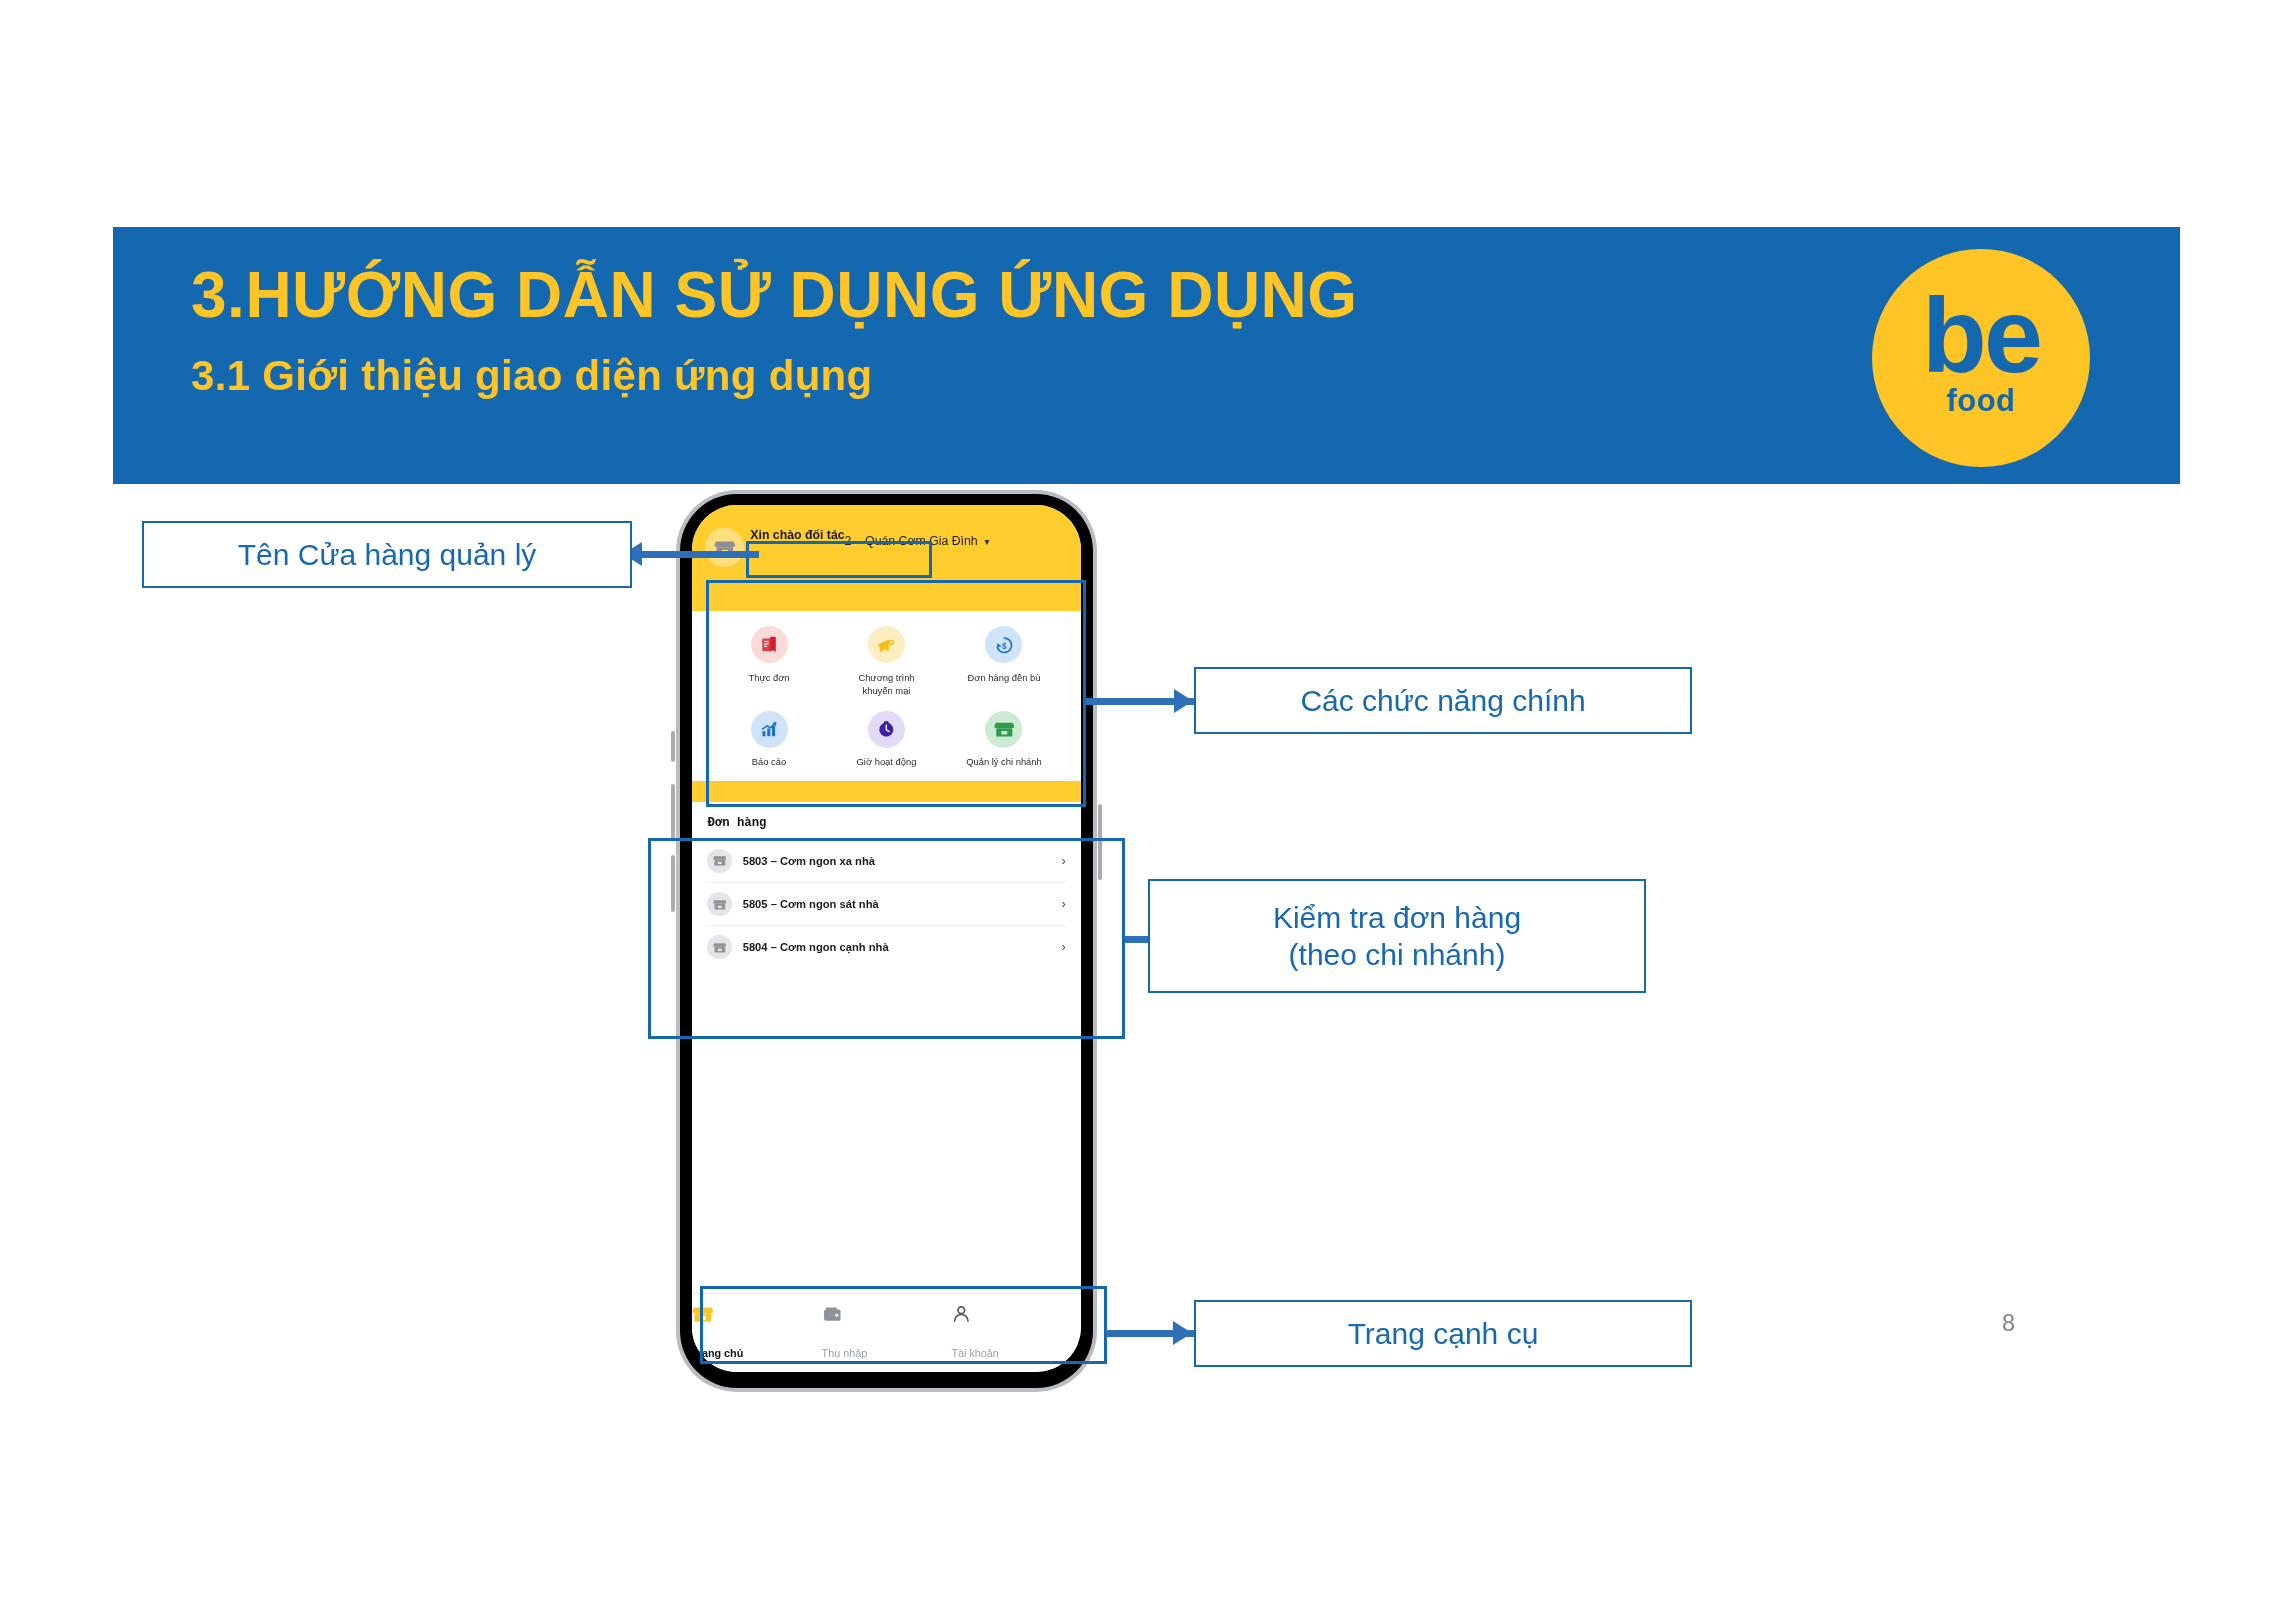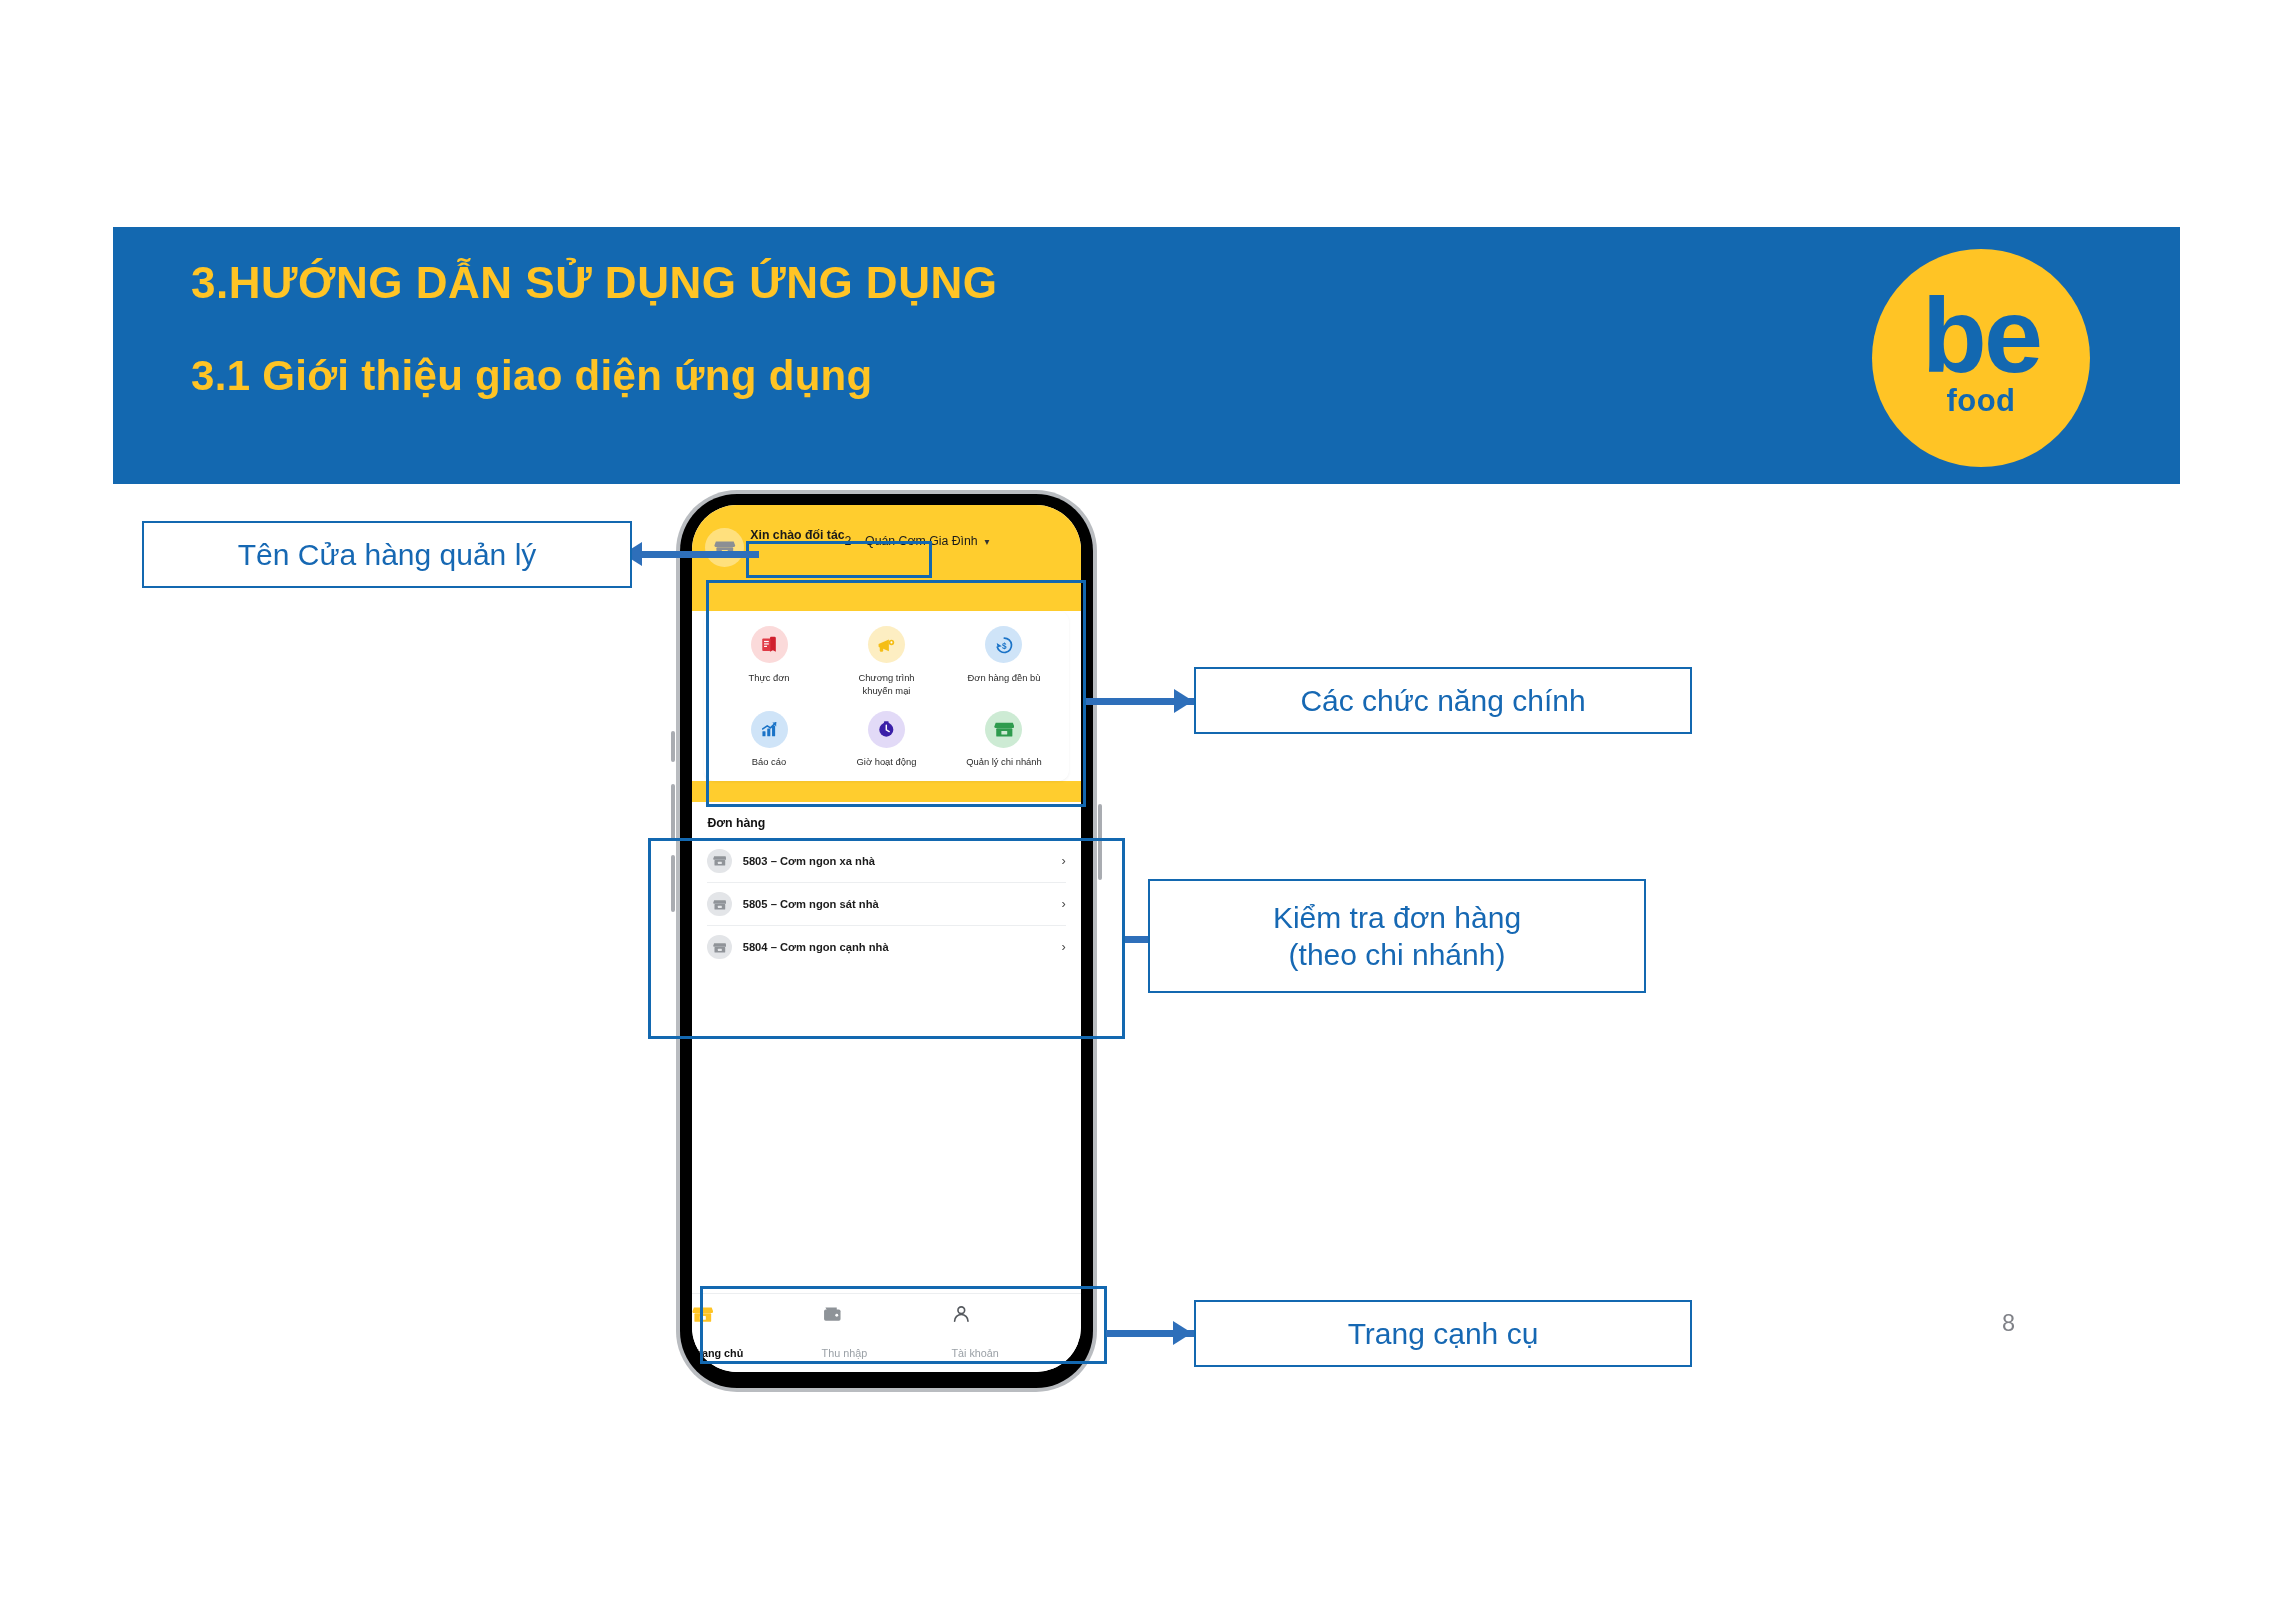--- a/index.html
+++ b/index.html
@@ -12,21 +12,21 @@
   .slide { position: relative; width: 2293px; height: 1620px; background: #fff; }
 
   
   .header-band {
     position: absolute; left: 113px; top: 227px;
     width: 2067px; height: 257px;
     background: #1368B0;
   }
   .header-title {
     position: absolute; left: 78px; top: 31px;
-    font-size: 44px; font-weight: 700; color: #FFC425;
+    font-size: 64px; font-weight: 700; color: #FFC425;
     letter-spacing: 0.5px; white-space: nowrap;
   }
   .header-subtitle {
     position: absolute; left: 78px; top: 125px;
     font-size: 42px; font-weight: 700; color: #FFC425;
     letter-spacing: 0.3px; white-space: nowrap;
   }
   .logo-circle {
     position: absolute; right: 90px; top: 21.6px;
     width: 218px; height: 218px; border-radius: 50%;
@@ -105,21 +105,21 @@
     display: flex; align-items: center; justify-content: center; margin-bottom: 8.8px;
   }
   .f-label {
     font-size: 9.4px; color: #2b2b2b; text-align: center; line-height: 1.32;
     max-width: 76px;
   }
   .yellow-tail { background: #FFCD2E; height: 21.6px; flex: 0 0 auto; }
 
   
   .orders-card { background: #fff; padding: 13.7px 15.7px 5.9px 15.7px; flex: 0 0 auto; }
-  .orders-title { font-size: 12.3px; font-weight: 700; color: #111; margin-bottom: 9.8px; }
+  .orders-title { font-size: 12.3px; font-weight: 700; color: #111; margin-bottom: 9.8px; font-family: Liberation Mono, monospace; }
   .order-row {
     display: flex; align-items: center; padding: 8.8px 0 8.8px 0;
     border-bottom: 1px solid #eceef0;
   }
   .order-row:last-child { border-bottom: none; }
   .o-ico {
     width: 24.5px; height: 24.5px; border-radius: 50%; background: #e3e5e8;
     display: flex; align-items: center; justify-content: center; flex: 0 0 auto; margin-right: 10.8px;
   }
   .o-name { font-size: 11.2px; font-weight: 700; color: #1b1b1b; flex: 1 1 auto; }

